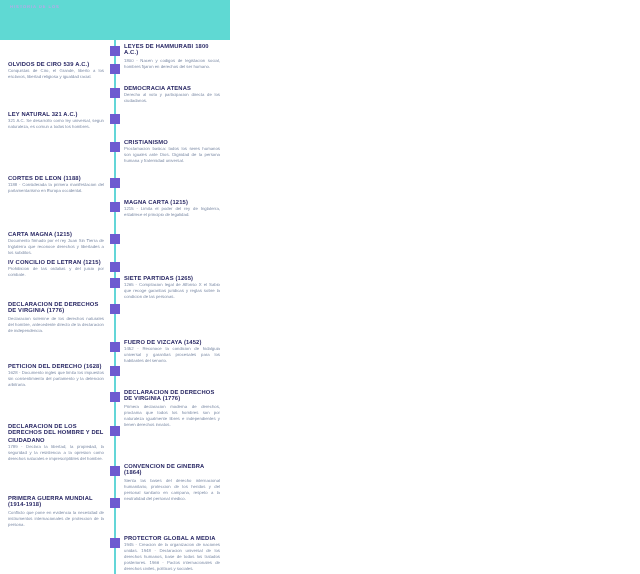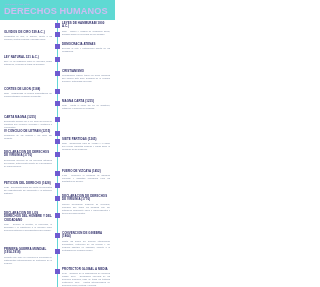--- a/index.html
+++ b/index.html
@@ -48,21 +48,20 @@
   .dot{
     position:absolute;left:54.6px;width:5.5px;height:5.5px;
     background:#6e5bd0;
   }
 </style>
 </head>
 <body>
 
 <div class="header">
   <div class="eyebrow">HISTORIA DE LOS</div>
-  <div class="title">DERECHOS HUMANOS</div>
 </div>
 
 <div class="board">
   <div class="spine"></div>
   <div id="items">
       <div class="item right" style="top: 2px;">
         <div class="h">LEYES DE HAMMURABI 1800 A.C.)</div>
         <div class="b">1800 - Nacen y codigos de legislacion social, hombres fijaron en derechos del ser humano.</div>
       </div>
       <div class="dot" style="top: 2.5px;"></div>

